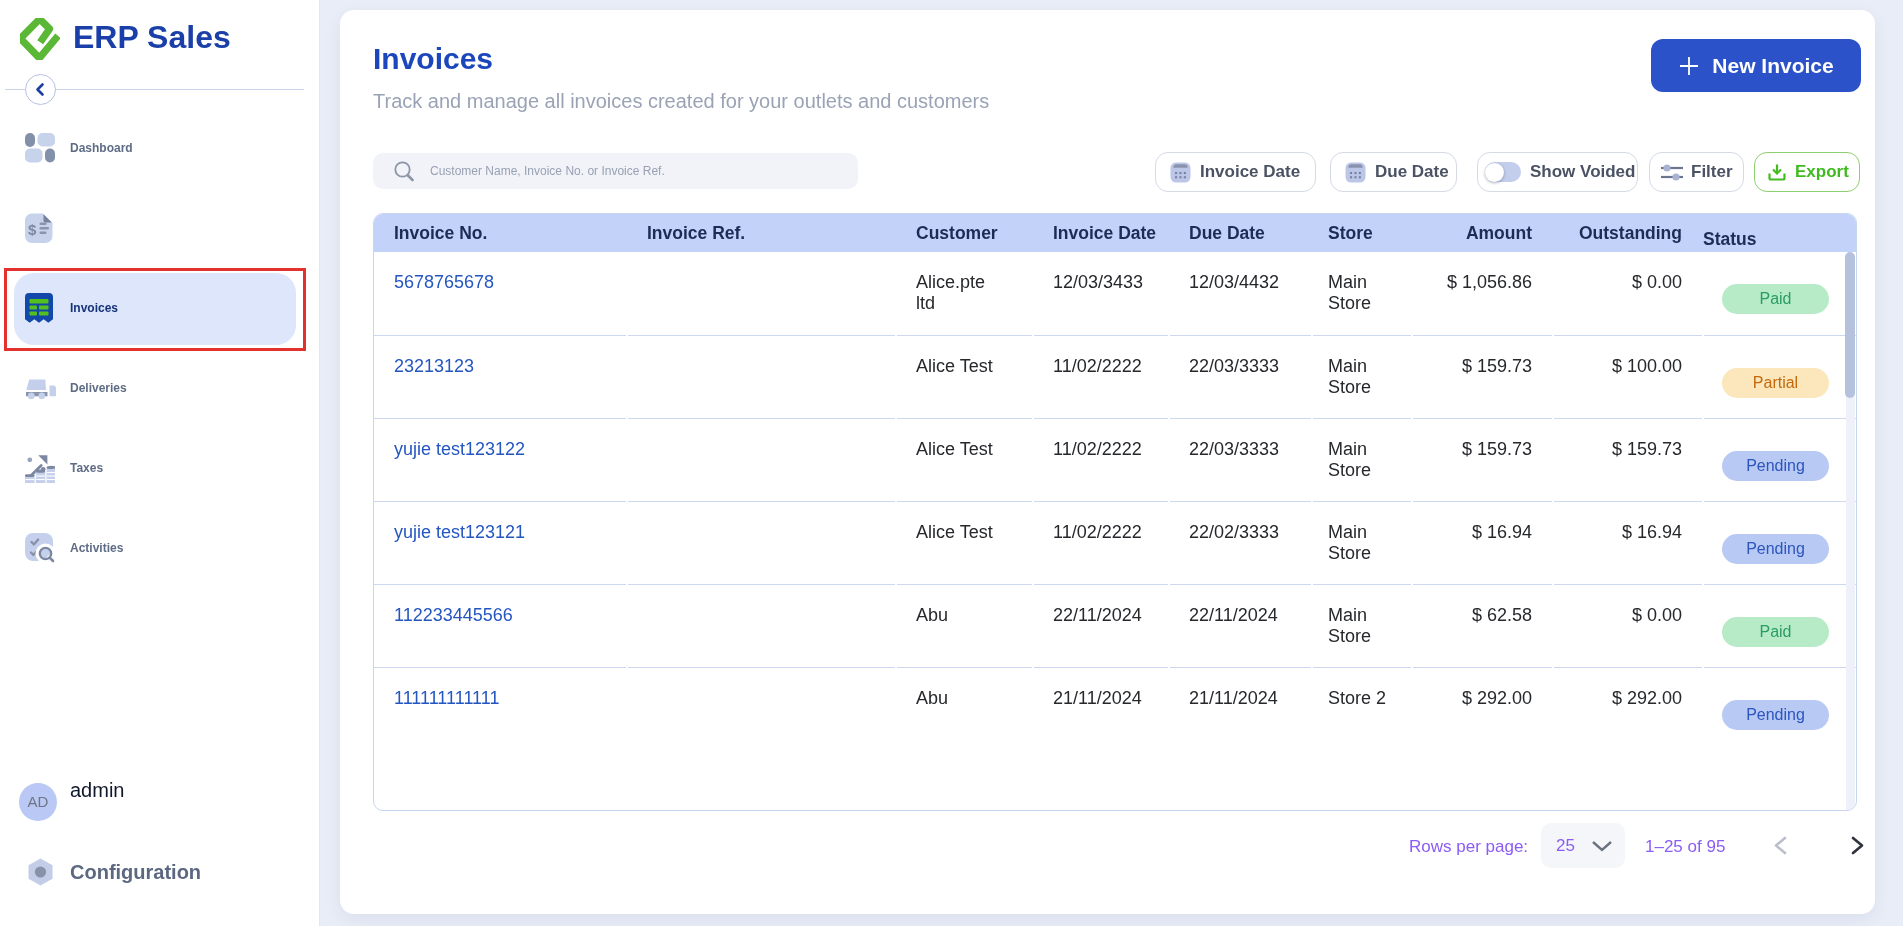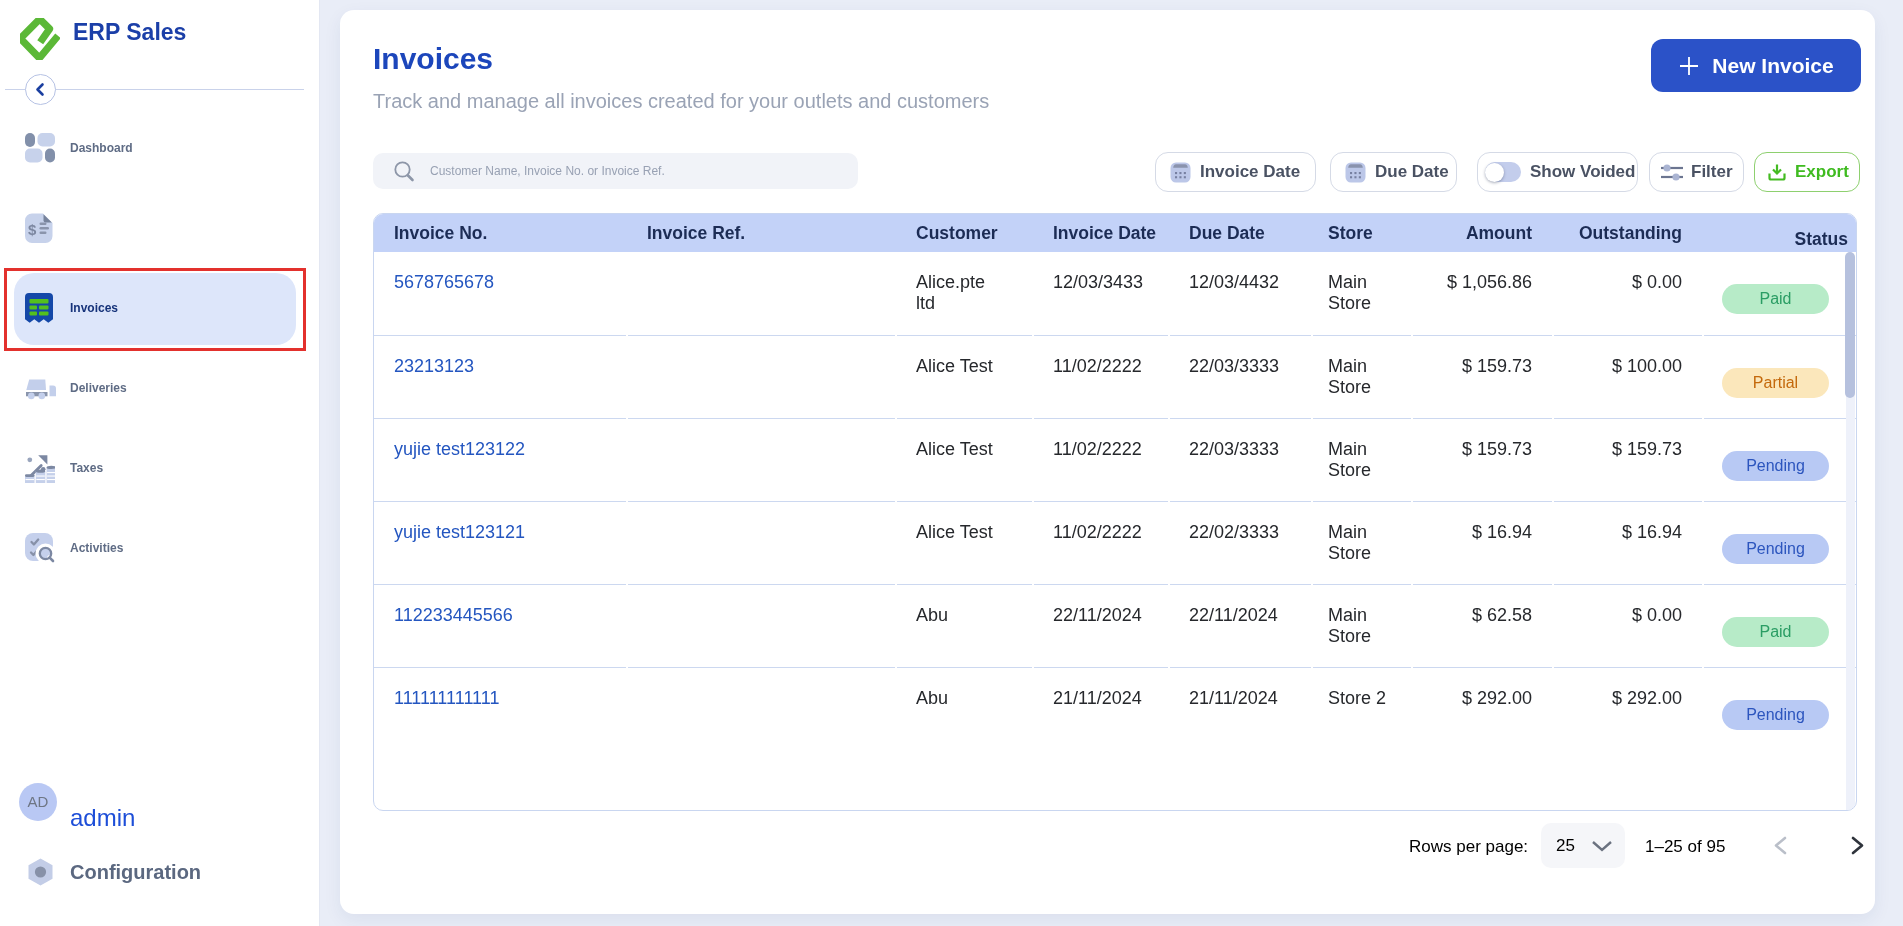--- a/index.html
+++ b/index.html
@@ -1,20 +1,20 @@
 <!DOCTYPE html>
 <html><head>
 <meta charset="utf-8">
 <style>
   * { margin:0; padding:0; box-sizing:border-box; }
   html,body { width:1903px; height:926px; overflow:hidden; background:#e9edf7; font-family:"Liberation Sans", sans-serif; }
   
   #sidebar { position:absolute; left:0; top:0; width:320px; height:926px; background:#ffffff; border-right:1px solid #e3e7f2; }
   
-  #logotext { position:absolute; left:73px; top:19px; font-size:23px; font-weight:bold; color:#1b3fa8; letter-spacing:0px; }
+  #logotext { position:absolute; left:73px; top:19px; font-size:32px; font-weight:bold; color:#1b3fa8; letter-spacing:0px; }
   #divline { position:absolute; left:5px; top:89px; width:299px; height:1px; background:#c9d2ea; }
   #collapse { position:absolute; left:25px; top:74px; width:31px; height:31px; border-radius:50%; background:#fff; border:1px solid #b6c2e4; }
   .navitem { position:absolute; left:0; width:320px; height:80px; }
   .navicon { position:absolute; left:25px; top:50%; margin-top:-15px; width:30px; height:30px; }
   .navtext { position:absolute; left:70px; top:0; height:100%; display:flex; align-items:center; font-size:12px; font-weight:bold; color:#5f6c85; }
   #activebg { position:absolute; left:14px; top:273px; width:282px; height:72px; border-radius:20px; background:#dde6fa; }
   #activebox { position:absolute; left:4px; top:268px; width:302px; height:83px; border:3px solid #e3312d; }
   
   #card { position:absolute; left:340px; top:10px; width:1535px; height:904px; background:#ffffff; border-radius:14px; box-shadow:0 6px 18px rgba(30,50,110,0.07); }
   #title { position:absolute; left:33px; top:32px; font-size:30px; font-weight:bold; color:#1c46bb; }
@@ -33,21 +33,21 @@
   .ctr { text-align:center; padding:0 10px 0 0; }
   a.inv { color:#2456c0; text-decoration:none; }
   .pill { display:inline-block; width:107px; height:30px; border-radius:15px; font-size:16px; line-height:30px; text-align:center; margin-top:32px; }
   .paid { background:#b7ebc8; color:#2a9d64; }
   .partial { background:#fbe7bb; color:#c4690c; }
   .pending { background:#b8c9f4; color:#2c55be; }
   .draft { background:#c6ccd6; color:#9aa2ae; }
   #sbtrack { position:absolute; right:1px; top:49px; width:9px; height:548px; background:#eef1fa; }
   #sbthumb { position:absolute; right:1px; top:38px; width:10px; height:146px; border-radius:5px; background:#b6c1de; }
   
-  .pag { position:absolute; font-size:17px; color:#000000; }
+  .pag { position:absolute; font-size:17px; color:#8b5cf6; }
 </style>
 </head>
 <body>
 <div id="sidebar">
   <svg id="logo" width="40" height="42" viewBox="0 0 40 42" style="position:absolute;left:20px;top:18px;">
     <path d="M 38,17.9 L 19.4,40.1 L 0.4,20.5 L 19.7,1 L 29.6,10.9 L 20.2,24.3" fill="none" stroke="#5bb837" stroke-width="7.2" stroke-linejoin="round" stroke-linecap="butt"></path>
   </svg>
   <div id="logotext">ERP Sales</div>
   <div id="divline"></div>
   <div id="collapse">
@@ -134,21 +134,21 @@
       <path d="M6,19.5 l2.4,2.5 4.3,-5" fill="none" stroke="#8791a8" stroke-width="2.3" stroke-linecap="round" stroke-linejoin="round"></path>
       <circle cx="20.5" cy="20.5" r="7.5" fill="none" stroke="#ffffff" stroke-width="5"></circle>
       <path d="M25,25 L28.5,28.5" stroke="#ffffff" stroke-width="6" stroke-linecap="round"></path>
       <circle cx="20.5" cy="20.5" r="5.7" fill="none" stroke="#7c88a2" stroke-width="2.3"></circle>
       <path d="M24.7,24.7 L28,28" stroke="#7c88a2" stroke-width="2.6" stroke-linecap="round"></path>
     </svg>
     <div class="navtext">Activities</div>
   </div>
 
   <div style="position:absolute; left:19px; top:783px; width:38px; height:38px; border-radius:50%; background:#b9c8f4; text-align:center; line-height:38px; font-size:15px; color:#6e7684;">AD</div>
-  <div style="position:absolute; left:70px; top:799px; height:38px; display:flex; align-items:center; font-size:24px; color:#1d4ed8;">admin</div>
+  <div style="position:absolute; left:70px; top:771px; height:38px; display:flex; align-items:center; font-size:20px; color:#0f172a;">admin</div>
 
   <svg style="position:absolute; left:26px; top:858px;" width="29" height="28" viewBox="0 0 29 28">
     <path d="M14.5,0.5 L26.5,7.3 V20.7 L14.5,27.5 L2.5,20.7 V7.3 Z" fill="#c3cde7"></path>
     <circle cx="14.5" cy="14" r="5.6" fill="#8791a8"></circle>
   </svg>
   <div style="position:absolute; left:70px; top:858px; height:28px; display:flex; align-items:center; font-size:20px; font-weight:bold; color:#5b6880;">Configuration</div>
 </div>
 
 <div id="card">
   <div id="title">Invoices</div>
@@ -242,21 +242,21 @@
       <tbody>
           <tr>
         <th>Invoice No.</th>
             <th>Invoice Ref.</th>
             <th>Customer</th>
             <th>Invoice Date</th>
             <th>Due Date</th>
             <th style="padding-left:16px;">Store</th>
             <th class="num" style="padding:0 21px 0 0; text-align:right;">Amount</th>
             <th class="num" style="padding:0 21px 0 0; text-align:right;">Outstanding</th>
-            <th class="ctr" style="padding:12px 10px 0 0; text-align:right;">Status</th>
+            <th class="ctr" style="padding:12px 10px 0 0; text-align:left;">Status</th>
       </tr>
       <tr>
         <td><a class="inv" href="#">5678765678</a></td>
             <td></td>
             <td><span style="display:inline-block;width:82px;">Alice.pte ltd</span></td>
             <td>12/03/3433</td>
             <td>12/03/4432</td>
             <td style="padding-left:16px;"><span style="display:inline-block;width:62px;">Main Store</span></td>
             <td class="num">$ 1,056.86</td>
             <td class="num">$ 0.00</td>

